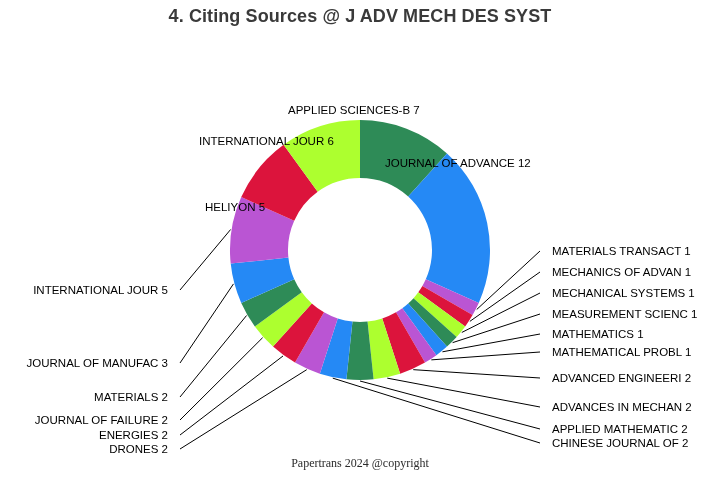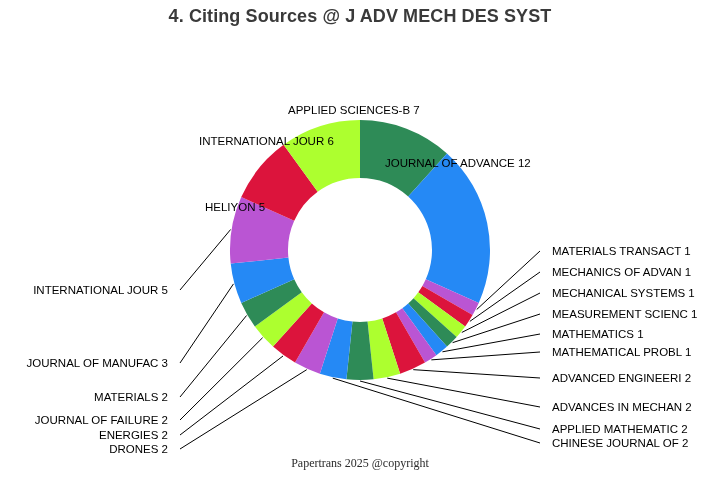--- a/index.html
+++ b/index.html
@@ -133,15 +133,15 @@
         <text class="outer-label" x="168" y="439" text-anchor="end">ENERGIES 2</text>
         <text class="outer-label" x="168" y="424" text-anchor="end">JOURNAL OF FAILURE 2</text>
         <text class="outer-label" x="168" y="401" text-anchor="end">MATERIALS 2</text>
         <text class="outer-label" x="168" y="367" text-anchor="end">JOURNAL OF MANUFAC 3</text>
         <text class="outer-label" x="168" y="294" text-anchor="end">INTERNATIONAL JOUR 5</text>
         <text class="inner-label" x="205" y="211" text-anchor="start">HELIYON 5</text>
         <text class="inner-label" x="199" y="145" text-anchor="start">INTERNATIONAL JOUR 6</text>
       </g>
   </svg>
 
-  <div class="chart-footer">Papertrans 2025 @copyright</div>
+  <div class="chart-footer">Papertrans 2024 @copyright</div>
 
 </div>
 
 </body></html>

